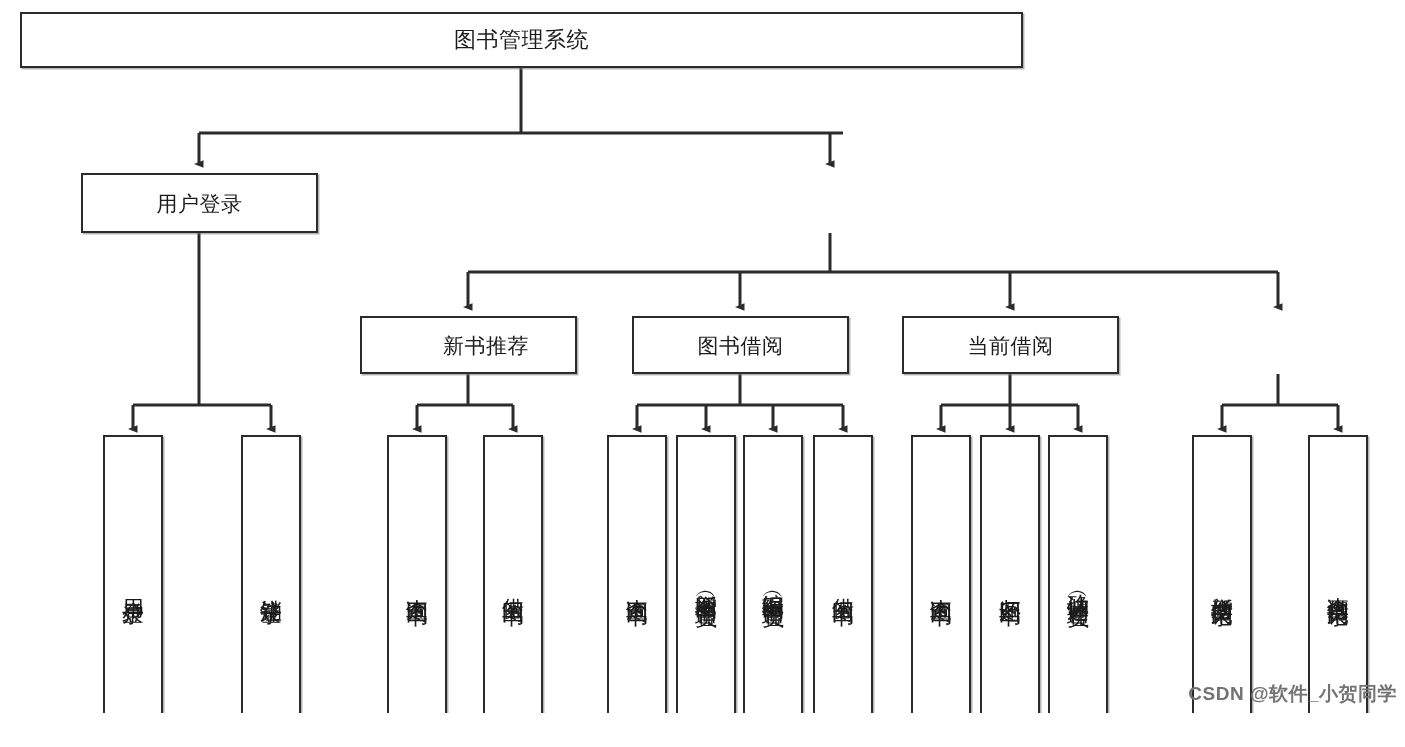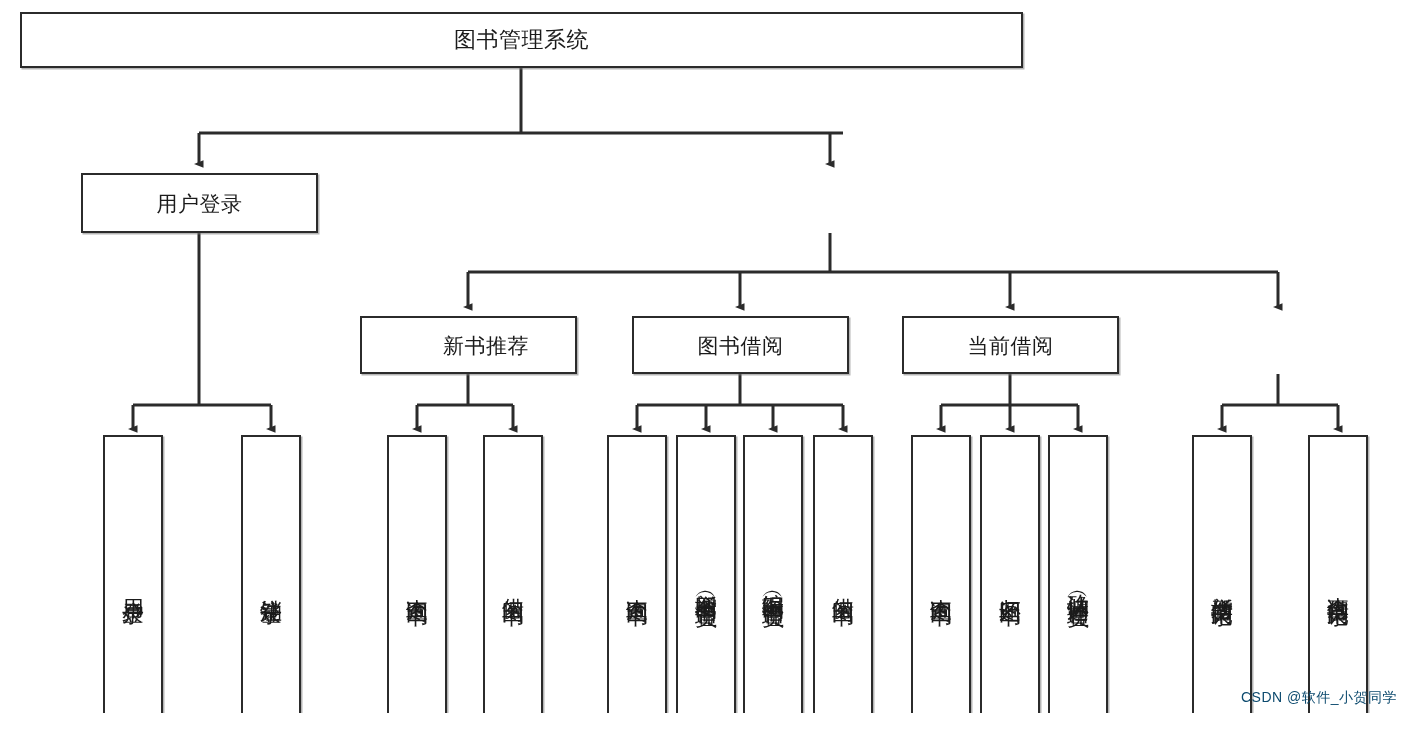--- a/index.html
+++ b/index.html
@@ -62,25 +62,26 @@
     text-orientation: upright;
     font-size: 22px;
     line-height: 1.18;
     letter-spacing: 2px;
     white-space: nowrap;
   }
   .watermark {
     position: absolute;
     right: 8px;
     bottom: 6px;
-    font-size: 14px;
-    color: #0c4a6e;
+    font-size: 19px;
+    color: #737373;
     letter-spacing: 0.5px;
     white-space: nowrap;
     user-select: none;
+    font-weight: bold;
   }
 </style>
 </head>
 <body>
 
 <div id="diagram-root">
 
   <svg id="edges-layer" width="1405" height="747" viewBox="0 0 1405 747">
     <defs>
       <marker id="arrowhead" markerWidth="10" markerHeight="10" refX="4.2" refY="5" orient="auto" markerUnits="userSpaceOnUse">

